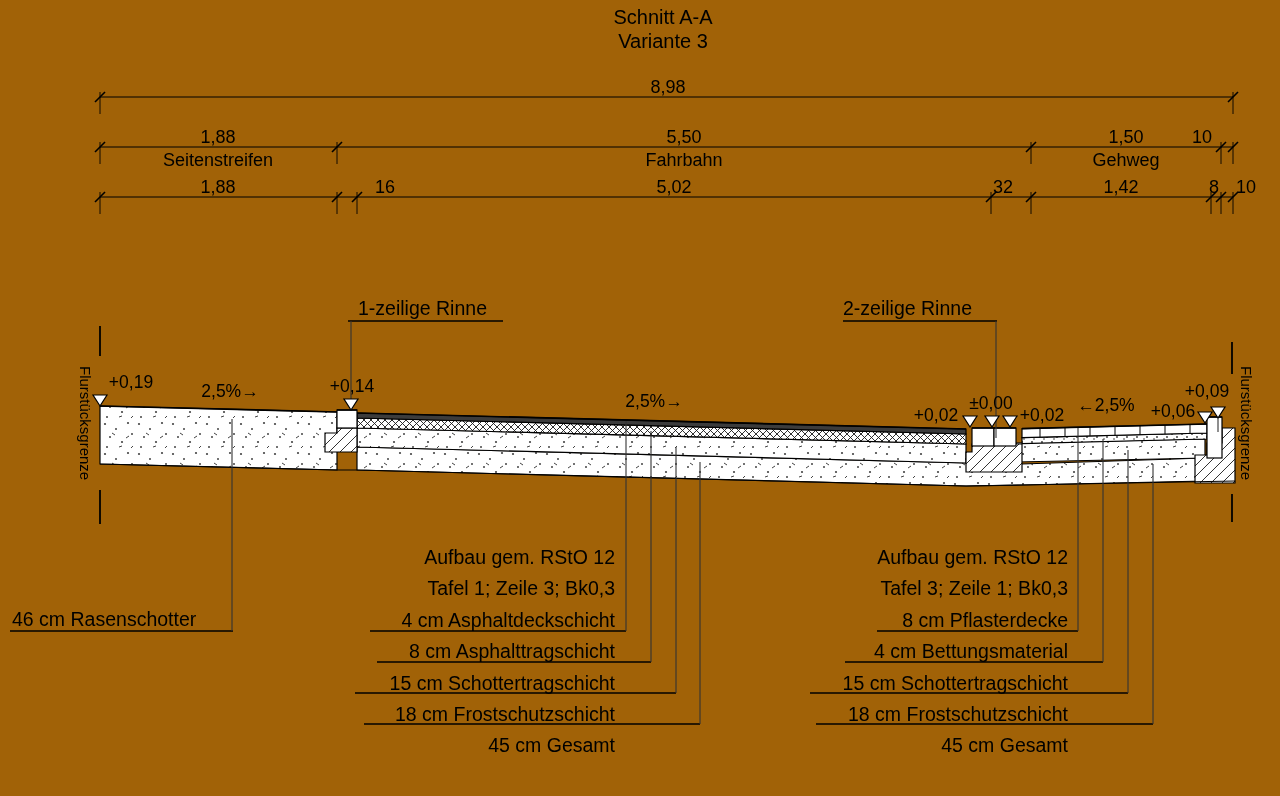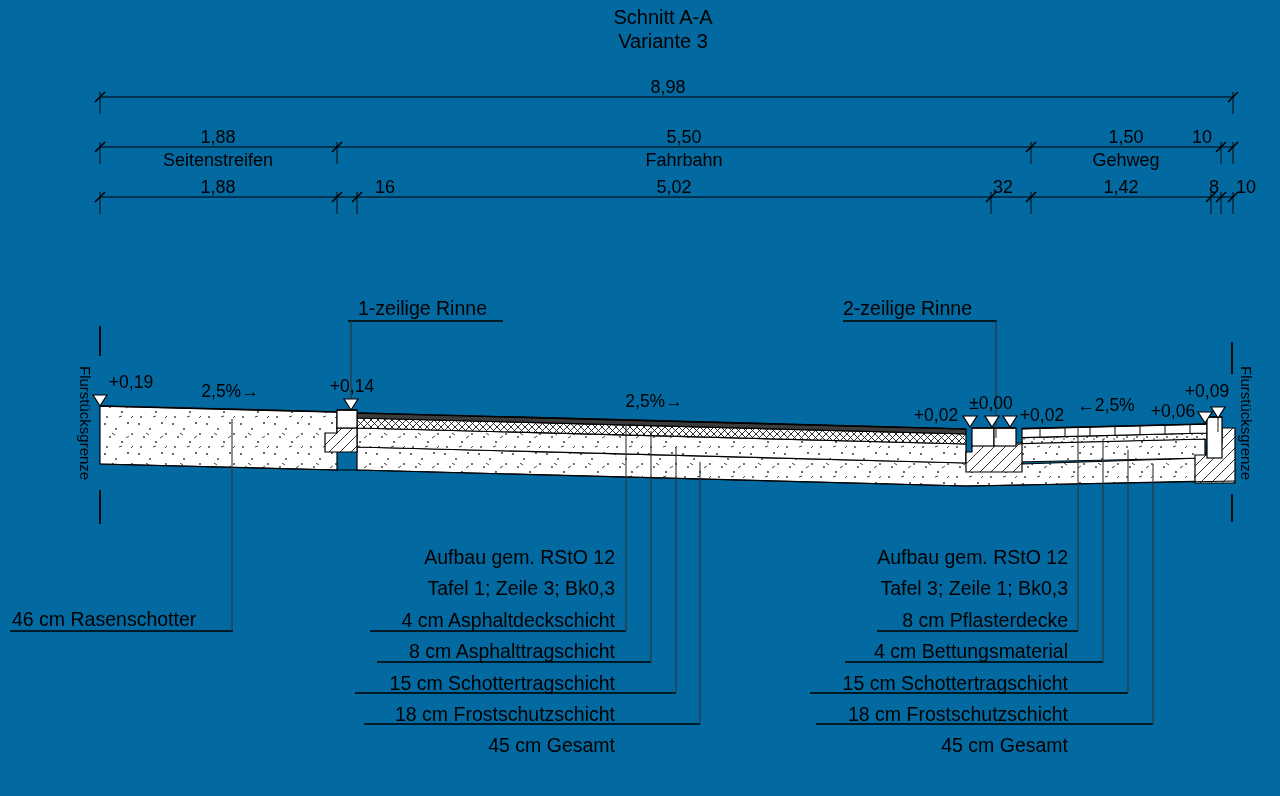--- a/index.html
+++ b/index.html
@@ -1,16 +1,16 @@
 <!DOCTYPE html>
 <html><head>
 <meta charset="utf-8">
 <style>
   html,body{margin:0;padding:0;background:#fff;}
-  #stage{position:relative;width:1280px;height:796px;background:#0369a1;overflow:hidden;
+  #stage{position:relative;width:1280px;height:796px;background:#a16207;overflow:hidden;
          font-family:"Liberation Sans",sans-serif;}
   svg{position:absolute;left:0;top:0;}
   text{fill:#000;font-family:"Liberation Sans",sans-serif;}
   .t-title{font-size:20px;}
   .t-dim{font-size:18px;}
   .t-elev{font-size:17.5px;}
   .t-anno{font-size:19.5px;}
   .t-vert{font-size:15px;}
   .ln{stroke:#000;stroke-width:1;fill:none;}
   .ln-heavy{stroke:#000;stroke-width:1.7;fill:none;}

